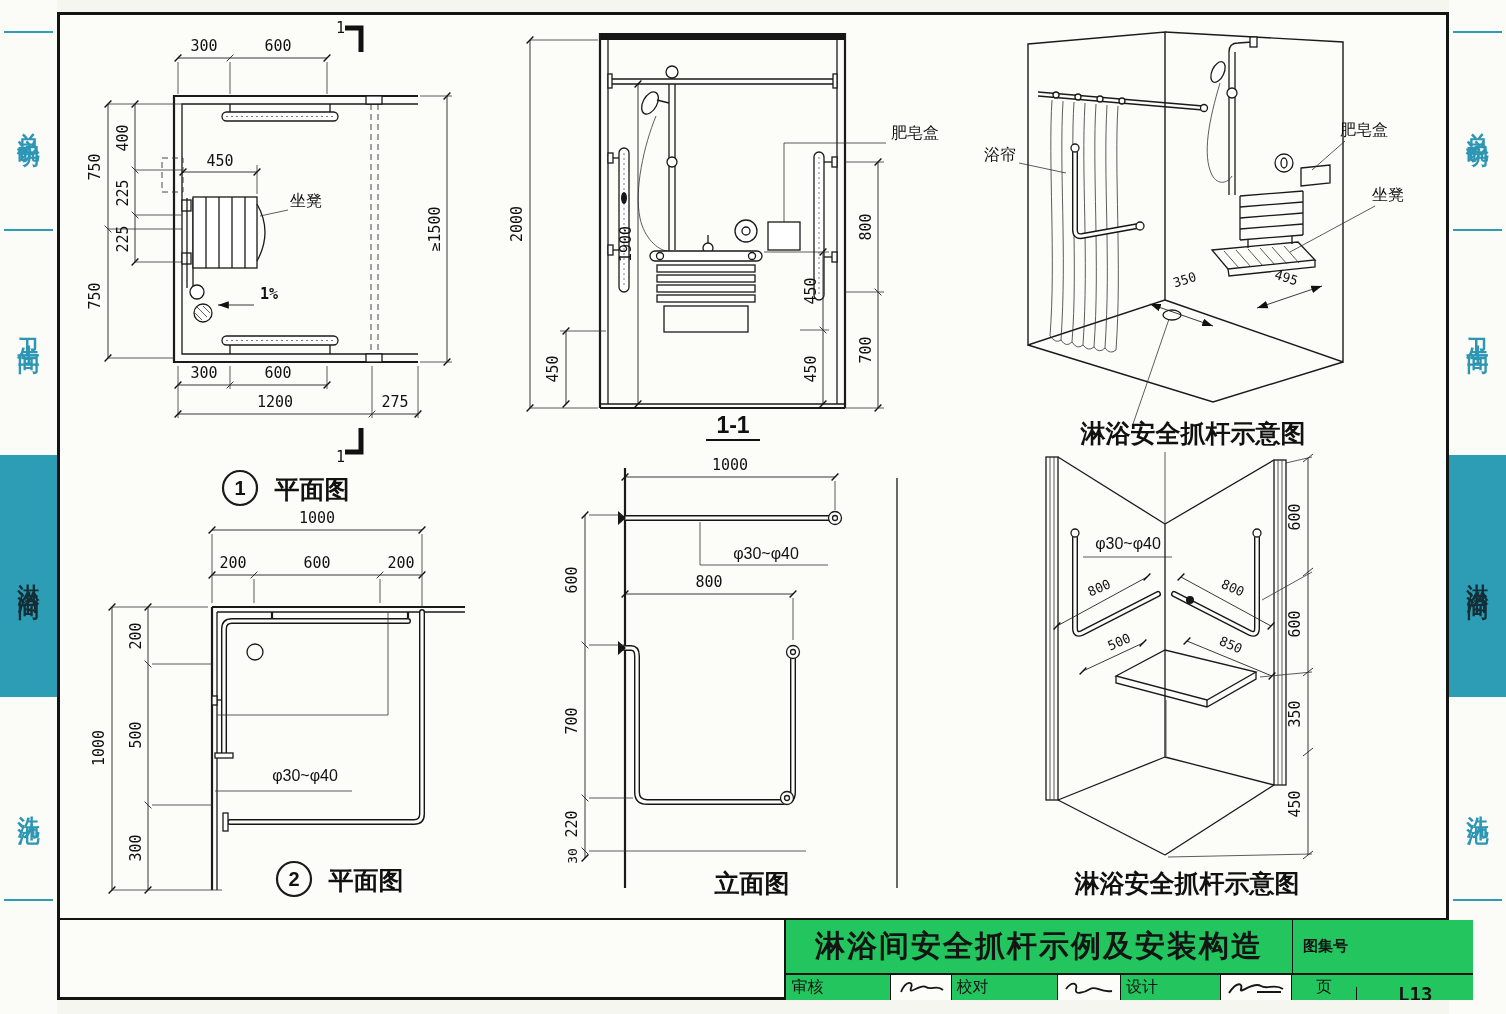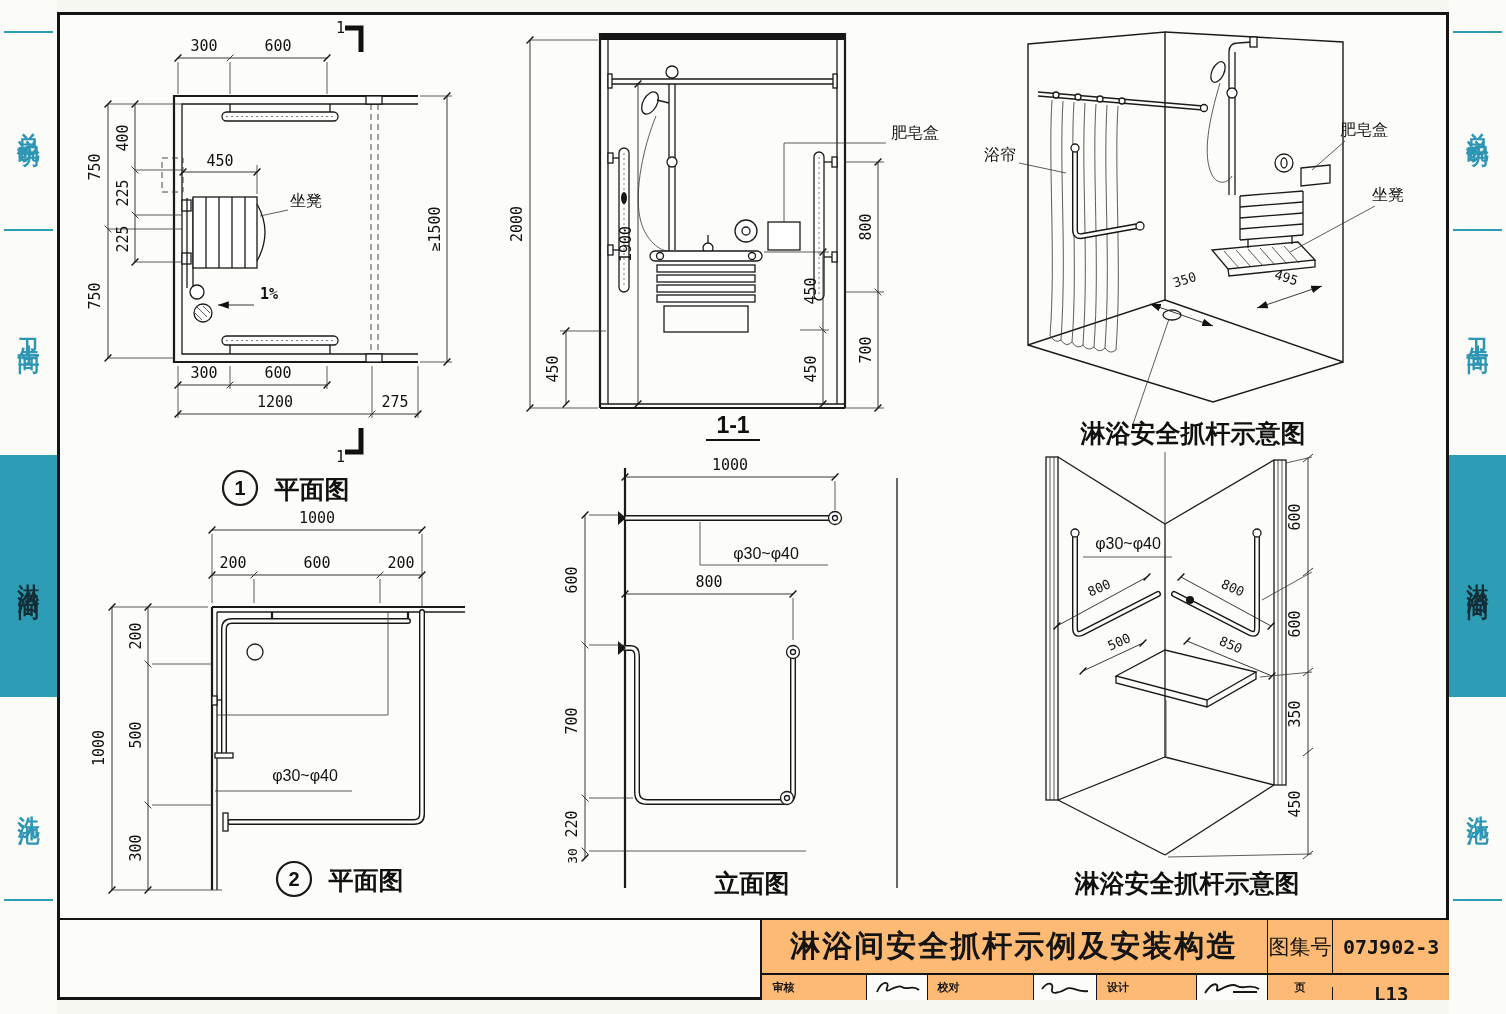--- a/index.html
+++ b/index.html
@@ -43,30 +43,30 @@
   text.d{font:15px "DejaVu Sans Mono","Liberation Mono",monospace;}
   text.ds{font:13px "DejaVu Sans Mono","Liberation Mono",monospace;}
   text.cn{font:16px "Liberation Sans","DejaVu Sans",sans-serif;}
   text.cap{font:bold 25px "Liberation Sans","DejaVu Sans",sans-serif;}
   text.cap2{font:bold 23px "Liberation Sans","DejaVu Sans",sans-serif;}
   text.num{font:bold 20px "Liberation Sans","DejaVu Sans",sans-serif;}
   
   .notes{position:absolute;left:120px;top:934px;font-size:17px;line-height:1.65;color:#161616;font-weight:bold;}
   .notes .l2{margin-left:38px;}
   
-  .tb{position:absolute;left:760px;top:920px;width:689px;height:80px;box-sizing:border-box;
-      border-left:2px solid #141414;display:flex;flex-direction:column;background:#fdba74;}
+  .tb{position:absolute;left:784px;top:920px;width:689px;height:80px;box-sizing:border-box;
+      border-left:2px solid #141414;display:flex;flex-direction:column;background:#22c55e;}
   .tb .row1{display:flex;height:55px;}
   .tb .row2{display:flex;height:25px;border-top:2px solid #141414;}
   .tb .cell{box-sizing:border-box;display:flex;align-items:center;justify-content:center;border-left:1.5px solid #141414;overflow:hidden;}
   .tb .cell:first-child{border-left:none;}
   .tb .title{width:506px;font-size:30px;font-weight:bold;letter-spacing:2px;}
-  .tb .atlas-label{width:66px;font-size:21px;font-weight:normal;}
+  .tb .atlas-label{width:66px;font-size:15px;font-weight:bold;}
   .tb .atlas-no{width:117px;font-size:20px;font-weight:bold;font-family:"DejaVu Sans Mono",monospace;}
-  .tb .lab{font-size:11px;font-weight:bold;}
+  .tb .lab{font-size:16px;font-weight:normal;}
   .tb .nam{font-size:20px;font-weight:bold;margin-top:32px;}
   .tb .sig{background:#fcfcf8;}
   .w43{width:43px;} .w61{width:61px;} .w64{width:64px;} .w63{width:63px;} .w57{width:57px;} .w71{width:71px;} .w66{width:66px;} .w117{width:117px;margin-top:12px;}
 </style>
 </head>
 <body>
 
 <div class="side left">
   <div class="rule" style="top:31px"></div>
   <div class="rule" style="top:229px"></div>
@@ -531,21 +531,20 @@
   </g>
 </svg>
 
 <div class="notes">
 </div>
 
 <div class="tb">
   <div class="row1">
     <div class="cell title">淋浴间安全抓杆示例及安装构造</div>
     <div class="cell atlas-label">图集号</div>
-    <div class="cell atlas-no">07J902-3</div>
   </div>
   <div class="row2">
     <div class="cell lab w43">审核</div>
     <div class="cell nam w61">吉第</div>
     <div class="cell sig w61">
       <svg width="56" height="22" viewBox="0 0 56 22">
           <path d="M8,15 C13,3 21,4 18,11 C15,19 28,6 33,10 C38,14 44,7 50,13" stroke="#161616" stroke-width="1.8" fill="none"></path>
         </svg>
     </div>
     <div class="cell lab w43">校对</div>

